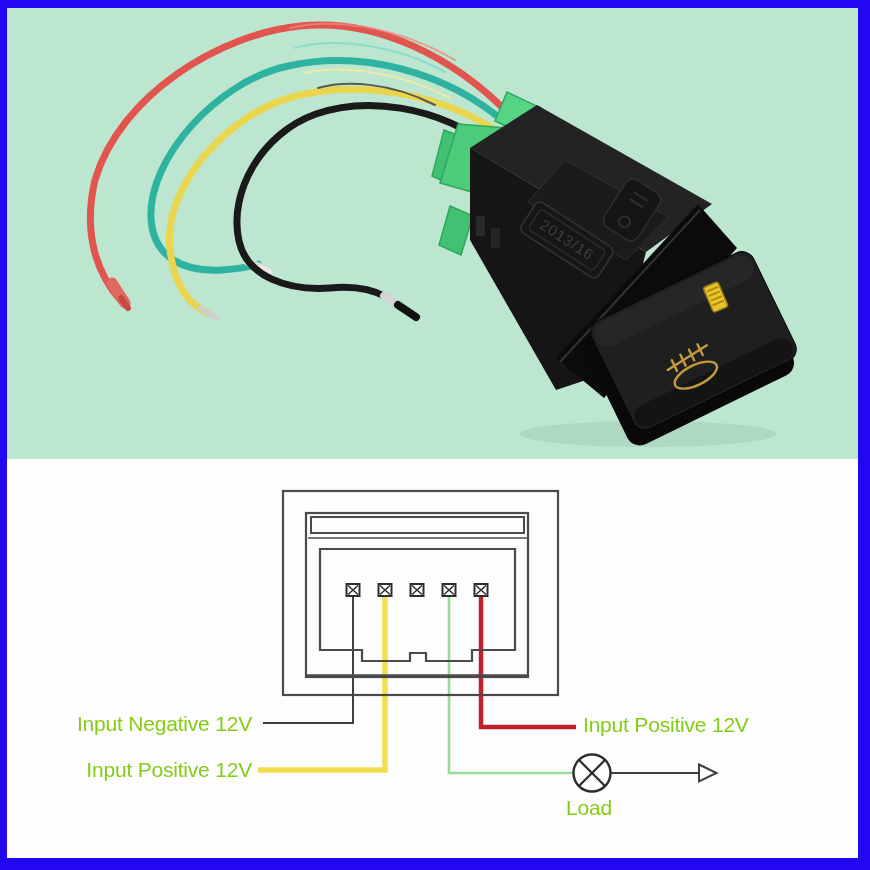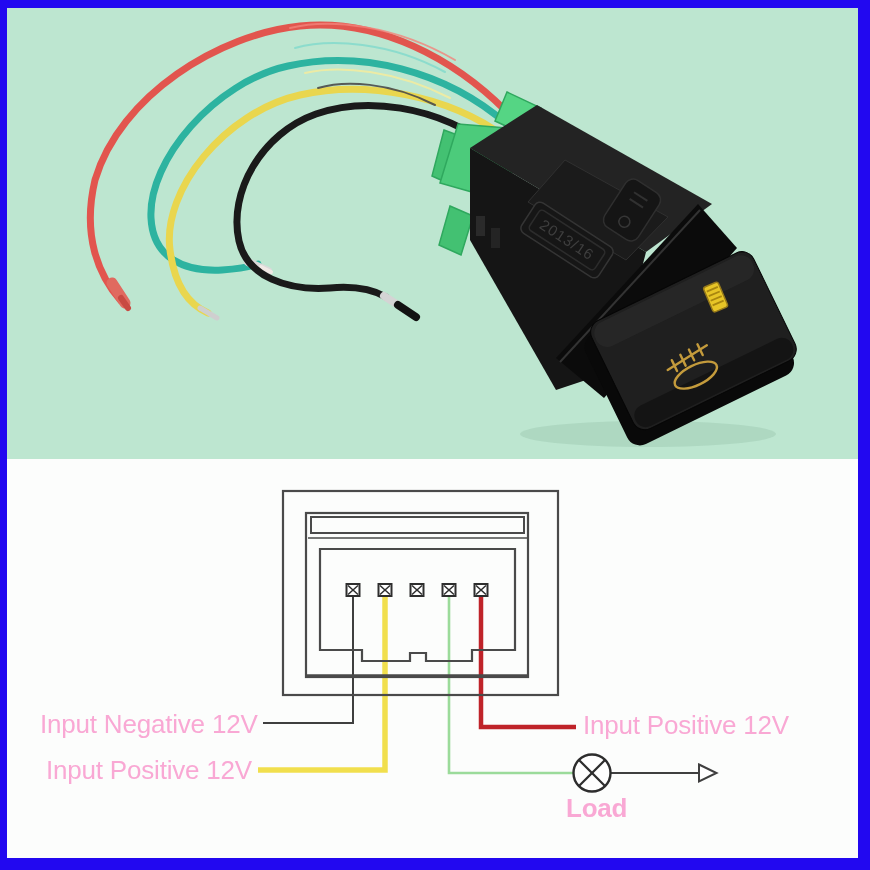--- a/index.html
+++ b/index.html
@@ -1,24 +1,24 @@
 <!DOCTYPE html>
 <html><head>
 <meta charset="utf-8">
 <style>
   html,body{margin:0;padding:0;}
   .page{position:relative;width:870px;height:870px;background:#2208f0;overflow:hidden;
         font-family:"Liberation Sans",sans-serif;}
   .photo-area{position:absolute;left:7px;top:8px;width:851px;height:451px;background:#bde6d0;}
   .diagram-area{position:absolute;left:7px;top:459px;width:851px;height:399px;background:#fcfdfc;}
   .photo-area svg,.diagram-area svg{position:absolute;left:0;top:0;display:block;}
-  .lbl{position:absolute;font-size:26px;line-height:22px;color:#f9a8d4;
+  .lbl{position:absolute;font-size:21px;line-height:22px;color:#84cc16;
        letter-spacing:-0.2px;white-space:nowrap;}
   .lbl-right{text-align:right;}
-  .lbl-center{text-align:center;font-weight:bold;}
+  .lbl-center{text-align:left;}
 </style>
 </head>
 <body>
 
 <div class="page">
 
   <div class="photo-area">
     <svg width="851" height="451" viewBox="7 8 851 451">
 
       <ellipse cx="648" cy="434" rx="128" ry="13" fill="#a3cfb8" opacity="0.6"></ellipse>

